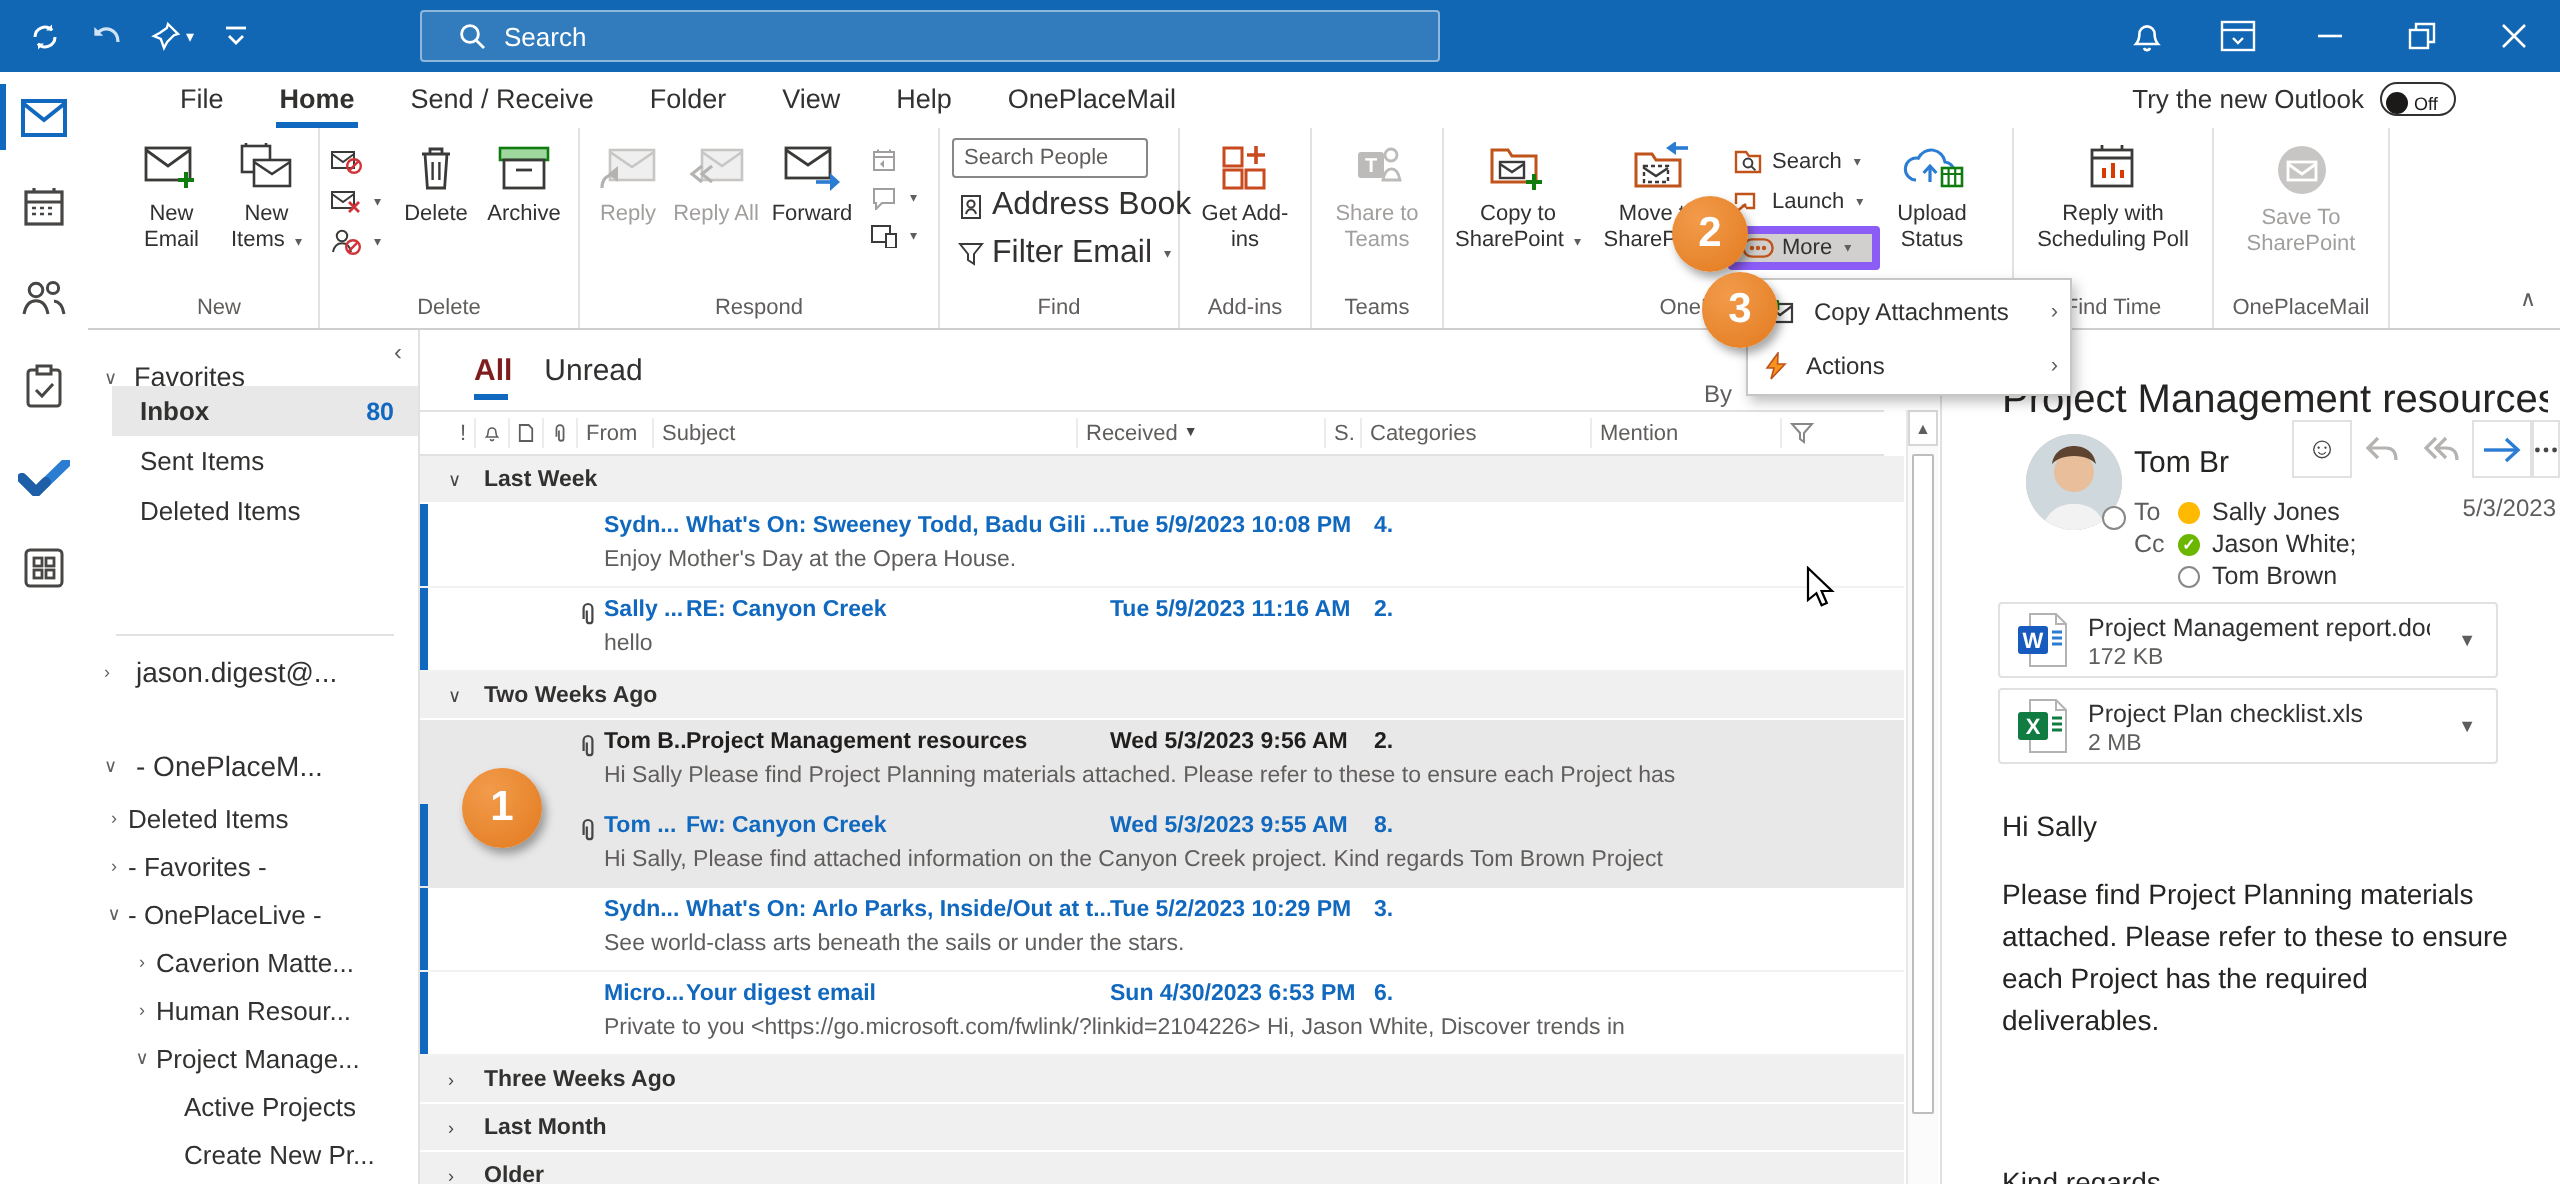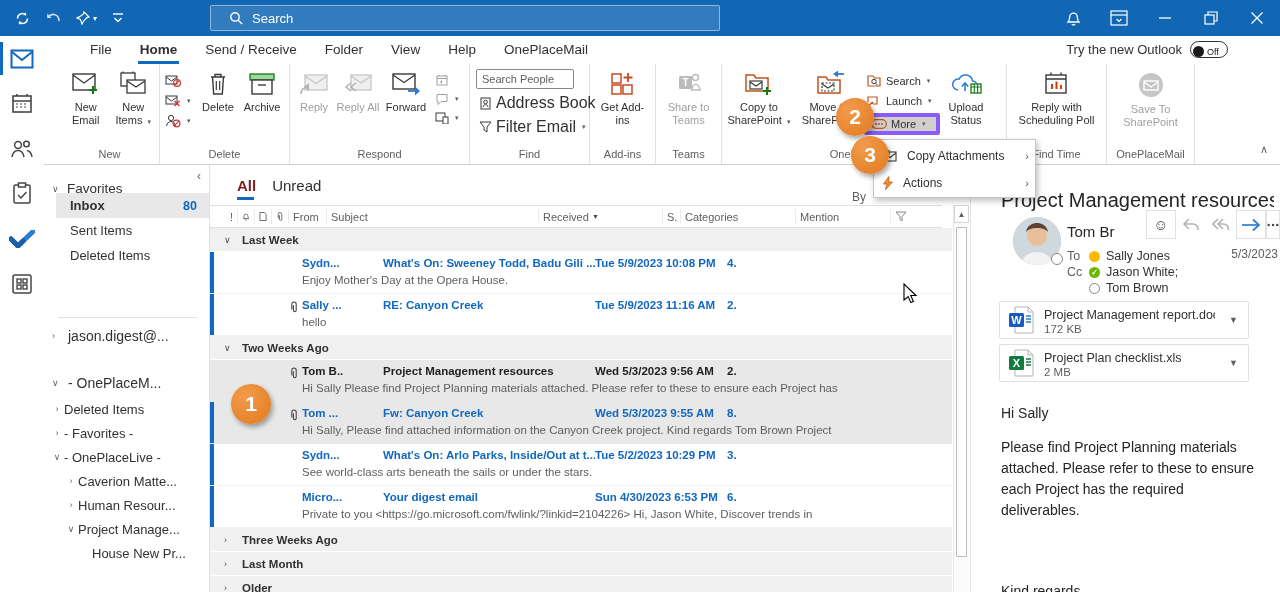--- a/index.html
+++ b/index.html
@@ -77,21 +77,21 @@
   .mgroup { height:24px; background:#f0f0f0; border-bottom:1px solid #fff; display:flex; align-items:center; gap:9px; padding-left:14px; font-size:11.5px; font-weight:bold; color:#323130; }
   .mgroup .chev { color:#484644; font-weight:normal; font-size:9px; width:9px; }
   .mrow { position:relative; height:42px; background:#fff; border-bottom:1px solid #f3f2f1; }
   .mrow.selected { background:#e9e8e8; border-bottom-color:#e9e8e8; }
   .mrow .bar { display:none; position:absolute; left:0; top:0; bottom:0; width:4px; background:#1068bf; }
   .mrow.unread .bar { display:block; }
   .mrow .clipico { position:absolute; left:79px; top:7px; }
   .l1 { position:absolute; left:92px; right:6px; top:5px; display:flex; font-size:11.5px; color:#201f1e; font-weight:600; }
   .mrow.unread .l1 { color:#1068bf; font-weight:bold; }
   .l1 .from { width:41px; flex:none; overflow:hidden; white-space:nowrap; }
-  .l1 .subj { width:212px; flex:none; overflow:hidden; white-space:nowrap;margin-left:40px; }
+  .l1 .subj { width:212px; flex:none; overflow:hidden; white-space:nowrap; }
   .l1 .time { width:132px; flex:none; overflow:hidden; white-space:nowrap; }
   .l1 .sz { flex:none; }
   .l2 { position:absolute; left:92px; right:10px; top:22px; font-size:11.5px; color:#605e5c; overflow:hidden; white-space:nowrap; }
   .ml-scroll { position:absolute; right:1px; top:40px; bottom:0; width:16px; border-left:1px solid #e8e8e8; background:#fbfbfb; }
   .ml-scroll .up { height:18px; display:flex; align-items:center; justify-content:center; font-size:8px; color:#605e5c; border:1px solid #d6d6d6; background:#fff; }
   .ml-scroll .thumb { position:absolute; left:2px; right:2px; top:22px; height:330px; border:1px solid #bdbdbd; background:#fff; border-radius:1px; }
 
   
   .reading { position:absolute; left:970px; top:165px; right:0; bottom:0; background:#fff; border-left:1px solid #e1e1e1; }
   .rp-expand { position:absolute; left:36px; top:3px; width:26px; height:22px; border:1px solid #e8e8e8; display:flex; align-items:center; justify-content:center; color:#605e5c; font-size:13px; background:#fff; }
@@ -588,21 +588,25 @@
       <div class="tree-row" style="padding-left: 20px;">
         <span class="fp-chev" style="width: 14px;">›</span>
         <span>Human Resour...</span>
       </div>
       <div class="tree-row" style="padding-left: 20px;">
         <span class="fp-chev" style="width: 14px;">∨</span>
         <span>Project Manage...</span>
       </div>
       <div class="tree-row" style="padding-left: 34px;">
         <span class="fp-chev" style="width: 14px;"></span>
-        <span>House New Pr...</span>
+        <span>Active Projects</span>
+      </div>
+      <div class="tree-row" style="padding-left: 34px;">
+        <span class="fp-chev" style="width: 14px;"></span>
+        <span>Create New Pr...</span>
       </div>
     </div>
 </div>
 
 <div class="maillist">
   <div class="ml-tabs">
     <span class="ml-tab-all">All</span>
     <span class="ml-tab-unread">Unread</span>
   </div>
   <span class="ml-sortby">By</span>

